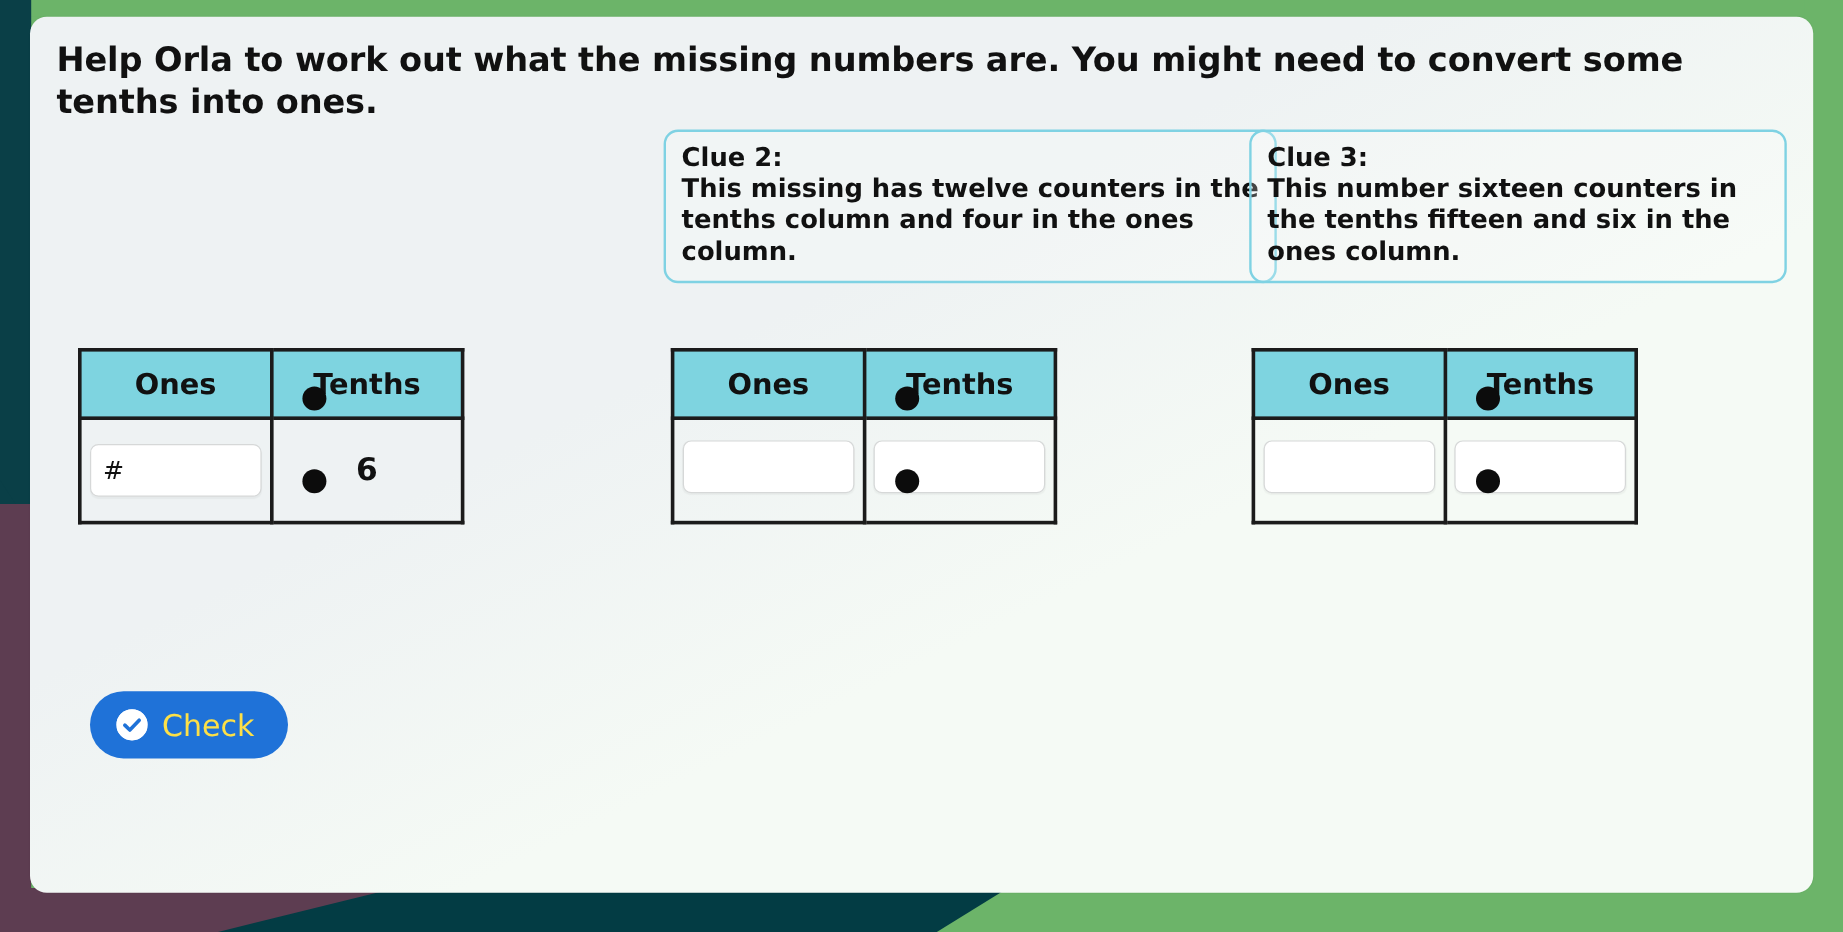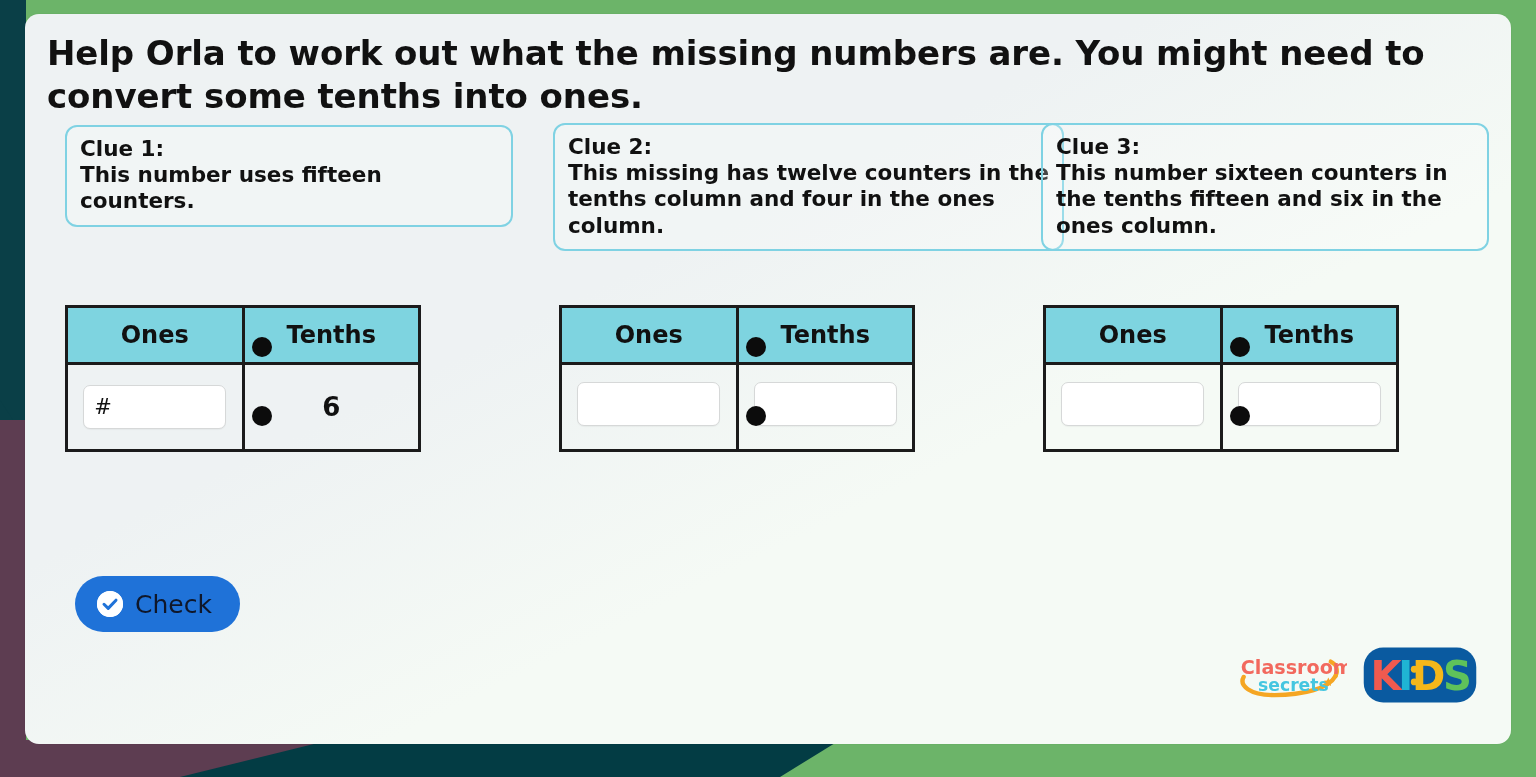--- a/index.html
+++ b/index.html
@@ -44,21 +44,21 @@
     position:absolute;left:25px;top:14px;width:1486px;height:730px;
     border-radius:14px;overflow:hidden;z-index:2;
     background:
       linear-gradient(to bottom right,#eef2f3 0%,#eef2f3 38%,#f5faf5 62%,#f5faf5 100%);
     box-shadow:0 0 0 1px rgba(0,0,0,0.02);
   }
   #card-inner{position:absolute;inset:0;padding:18px 22px 0 22px;box-sizing:border-box;}
 
   
   .heading{
-    font-size:34px;font-weight:700;color:#111;line-height:1.25;
+    font-size:28px;font-weight:700;color:#111;line-height:1.25;
     letter-spacing:-0.1px;margin:0 0 8px 0;max-width:1462px;
   }
 
   
   .clues{display:flex;align-items:flex-start;gap:0;margin-top:6px;position:relative;height:172px;}
   .clue{
     box-sizing:border-box;
     border:2.5px solid #7fd2e3;border-radius:12px;
     background:rgba(255,255,255,0.22);
     padding:9px 12px 10px 13px;
@@ -70,21 +70,21 @@
   .clue-title{display:block;}
   .clue-body{display:block;}
 
   
   .tables{position:relative;height:160px;margin-top:8px;}
   .pvtable{position:absolute;top:0;width:380px;}
   .pvt-1{left:18px;}
   .pvt-2{left:512px;}
   .pvt-3{left:996px;}
 
-  .pvtable table{border-collapse:collapse;width:356px;table-layout:fixed;}
+  .pvtable table{border-collapse:collapse;width:322px;table-layout:fixed;}
   .pvtable td{
     border:3px solid #1b1b1b;
     text-align:center;vertical-align:middle;
     font-size:24px;font-weight:700;color:#111;
   }
   .pv-head td{background:#7ed4e0;height:52px;}
   .pv-body td{background:transparent;height:82px;position:relative;}
 
   
   .dot{
@@ -103,21 +103,21 @@
     font-family:"DejaVu Sans","Liberation Sans",sans-serif;
   }
   .static-val{font-size:26px;font-weight:700;color:#111;}
 
   
   #check-btn{
     position:absolute;left:50px;top:562px;
     display:inline-flex;align-items:center;gap:12px;
     height:56px;padding:0 28px 0 22px;
     background:#1f72d8;border:none;border-radius:28px;
-    color:#0f172a;font-size:25px;font-weight:400;
+    color:#fde047;font-size:25px;font-weight:400;
     font-family:"DejaVu Sans","Liberation Sans",sans-serif;
     cursor:pointer;
   }
   #check-btn .tick{
     width:26px;height:26px;border-radius:50%;background:#ffffff;
     display:inline-flex;align-items:center;justify-content:center;flex:0 0 auto;
   }
   #check-btn .tick svg{display:block;}
 
   
@@ -139,24 +139,20 @@
   <div class="band band-green-bottom"></div>
 </div>
 
 <div id="card">
   <div id="card-inner">
 
     <p class="heading">Help Orla to work out what the missing numbers are. You might need to convert some tenths into ones.</p>
 
     <div class="clues">
 
-      <div class="clue clue-1">
-        <span class="clue-title">Clue 1:</span>
-        <span class="clue-body">This number uses fifteen counters.</span>
-      </div>
 
       <div class="clue clue-2">
         <span class="clue-title">Clue 2:</span>
         <span class="clue-body">This missing has twelve counters in the tenths column and four in the ones column.</span>
       </div>
 
       <div class="clue clue-3">
         <span class="clue-title">Clue 3:</span>
         <span class="clue-body">This number sixteen counters in the tenths fifteen and six in the ones column.</span>
       </div>
@@ -235,35 +231,14 @@
   <button id="check-btn">
     <span class="tick">
       <svg width="26" height="26" viewBox="0 0 26 26" aria-hidden="true">
         <circle cx="13" cy="13" r="13" fill="#ffffff"></circle>
         <path d="M7 13.3 L11.2 17.4 L19 9.2" stroke="#1f72d8" stroke-width="3" fill="none" stroke-linecap="round" stroke-linejoin="round"></path>
       </svg>
     </span>
     <span>Check</span>
   </button>
 
-  <div id="logos">
-
-    <svg id="cs-logo" viewBox="0 0 230 96">
-      <path d="M14 52 C4 70, 26 90, 78 90 C140 90, 192 76, 206 50" fill="none" stroke="#f5a623" stroke-width="9" stroke-linecap="round"></path>
-      <path d="M206 50 C212 38, 208 26, 196 20" fill="none" stroke="#f5a623" stroke-width="9" stroke-linecap="round"></path>
-      <text x="8" y="46" font-family="DejaVu Sans, sans-serif" font-size="40" font-weight="700" fill="#f2695e">Classroom</text>
-      <text x="44" y="82" font-family="DejaVu Sans, sans-serif" font-size="36" font-weight="700" fill="#45c6e0">secrets</text>
-      <path d="M196 62 l4.6 9.6 10.4 1.4 -7.6 7.2 1.9 10.4 -9.3 -5 -9.3 5 1.9 -10.4 -7.6 -7.2 10.4 -1.4 z" fill="#f5a623" transform="scale(0.62) translate(112,24)"></path>
-    </svg>
-
-    <svg id="kids-logo" viewBox="0 0 200 108">
-      <rect x="2" y="6" width="196" height="96" rx="34" ry="34" fill="#0a5aa0"></rect>
-      <text x="14" y="80" font-family="DejaVu Sans, sans-serif" font-size="70" font-weight="700" fill="#f05a4f">K</text>
-      <text x="62" y="80" font-family="DejaVu Sans, sans-serif" font-size="70" font-weight="700" fill="#1fb5d4">I</text>
-      <text x="86" y="80" font-family="DejaVu Sans, sans-serif" font-size="70" font-weight="700" fill="#f5b71a">D</text>
-      <text x="140" y="80" font-family="DejaVu Sans, sans-serif" font-size="70" font-weight="700" fill="#5fc25a">S</text>
-      <circle cx="90" cy="44" r="6" fill="#f5b71a"></circle>
-      <circle cx="90" cy="66" r="6" fill="#f5b71a"></circle>
-    </svg>
-
-  </div>
 
 </div>
 
 </body></html>

